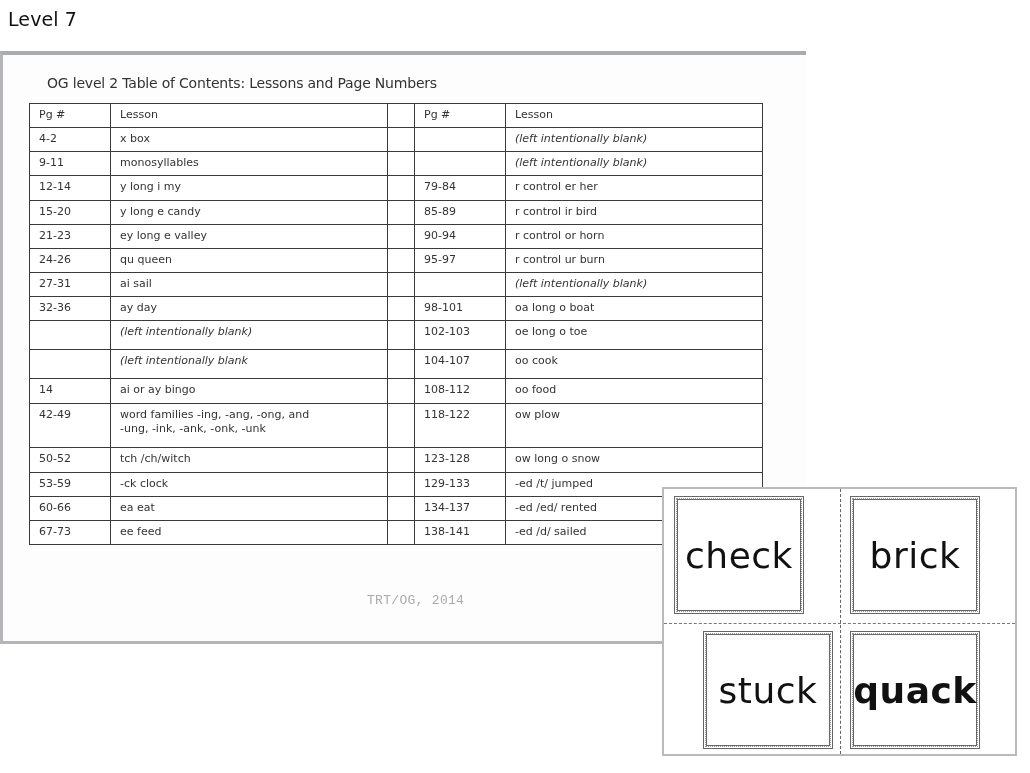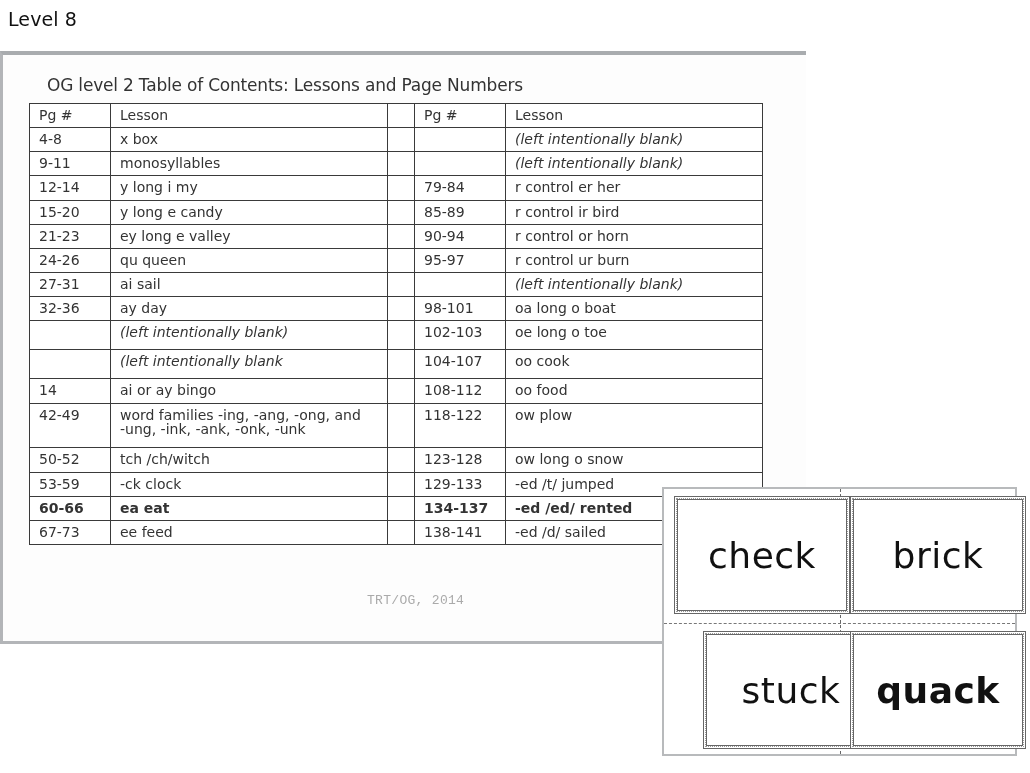--- a/index.html
+++ b/index.html
@@ -16,28 +16,28 @@
   .doc-panel {
     position: absolute; left: 0; top: 51px; width: 806px; height: 593px;
     background: #fdfdfd;
     border-top: 4px solid #a9acaf;
     border-left: 3px solid #b3b5b8;
     border-bottom: 3px solid #b3b5b8;
   }
   .doc-title {
     position: absolute; left: 47px; top: 75px;
     font-family: "DejaVu Sans", sans-serif;
-    font-size: 17px; color: #333; letter-spacing: -0.2px;
+    font-size: 14px; color: #333; letter-spacing: -0.2px;
   }
 
   .toc {
     position: absolute; left: 29px; top: 103px;
     border-collapse: collapse;
     font-family: "DejaVu Sans", sans-serif;
-    font-size: 14px; color: #333;
+    font-size: 11px; color: #333;
     background: #fff;
   }
   .toc td {
     border: 1.5px solid #3a3a3a;
     padding: 4px 0 0 9px;
     vertical-align: top;
     white-space: nowrap;
     line-height: 14px;
   }
   .toc td.c-pg  { width: 81px; }
@@ -61,53 +61,53 @@
   }
   .divider-v {
     position: absolute; left: 176px; top: 0; bottom: 0; width: 0;
     border-left: 1.5px dashed #666;
   }
   .divider-h {
     position: absolute; top: 134px; left: 0; right: 0; height: 0;
     border-top: 1.5px dashed #777;
   }
   .card {
-    position: absolute; width: 176px; height: 118px;
+    position: absolute; width: 130px; height: 118px;
     background: #fff;
     border: 4px double #666;
     outline: 1px dotted #999;
     outline-offset: -3px;
     display: flex; align-items: center; justify-content: center;
     font-family: "DejaVu Sans", sans-serif;
     font-size: 36px; color: #111; letter-spacing: 0.5px;
   }
   .card.c1 { left: 10px;  top: 7px; }
   .card.c2 { left: 186px; top: 7px; }
   .card.c3 { left: 10px;  top: 142px; margin-left: 29px; }
   .card.c4 { left: 186px; top: 142px; font-weight: bold; }
 </style>
 </head>
 <body>
 
-<div class="slide-title">Level 8</div>
+<div class="slide-title">Level 7</div>
 
 <div class="doc-panel"></div>
 <div class="doc-title">OG level 2 Table of Contents: Lessons and Page Numbers</div>
 
 <table class="toc">
   <tbody id="toc-body">
     <tr style="height:24px">
       <td class="c-pg">Pg #</td>
       <td class="c-les">Lesson</td>
       <td class="c-sp"></td>
       <td class="c-pg2">Pg #</td>
       <td class="c-les2">Lesson</td>
     </tr>
   <tr style="height: 24px;">
-        <td class="c-pg">4-8</td>
+        <td class="c-pg">4-2</td>
         <td class="c-les">x box</td>
         <td class="c-sp"></td>
         <td class="c-pg2"></td>
         <td class="c-les2 it">(left intentionally blank)</td>
       </tr>
       <tr style="height: 24px;">
         <td class="c-pg">9-11</td>
         <td class="c-les">monosyllables</td>
         <td class="c-sp"></td>
         <td class="c-pg2"></td>
@@ -193,21 +193,21 @@
         <td class="c-pg2">123-128</td>
         <td class="c-les2">ow  long o  snow</td>
       </tr>
       <tr style="height: 24px; margin-top: 18px;">
         <td class="c-pg">53-59</td>
         <td class="c-les">-ck clock</td>
         <td class="c-sp"></td>
         <td class="c-pg2">129-133</td>
         <td class="c-les2">-ed /t/ jumped</td>
       </tr>
-      <tr style="height: 24px; font-weight: bold;">
+      <tr style="height: 24px;">
         <td class="c-pg">60-66</td>
         <td class="c-les">ea eat</td>
         <td class="c-sp"></td>
         <td class="c-pg2">134-137</td>
         <td class="c-les2">-ed /ed/ rented</td>
       </tr>
       <tr style="height: 24px;">
         <td class="c-pg">67-73</td>
         <td class="c-les">ee feed</td>
         <td class="c-sp"></td>

